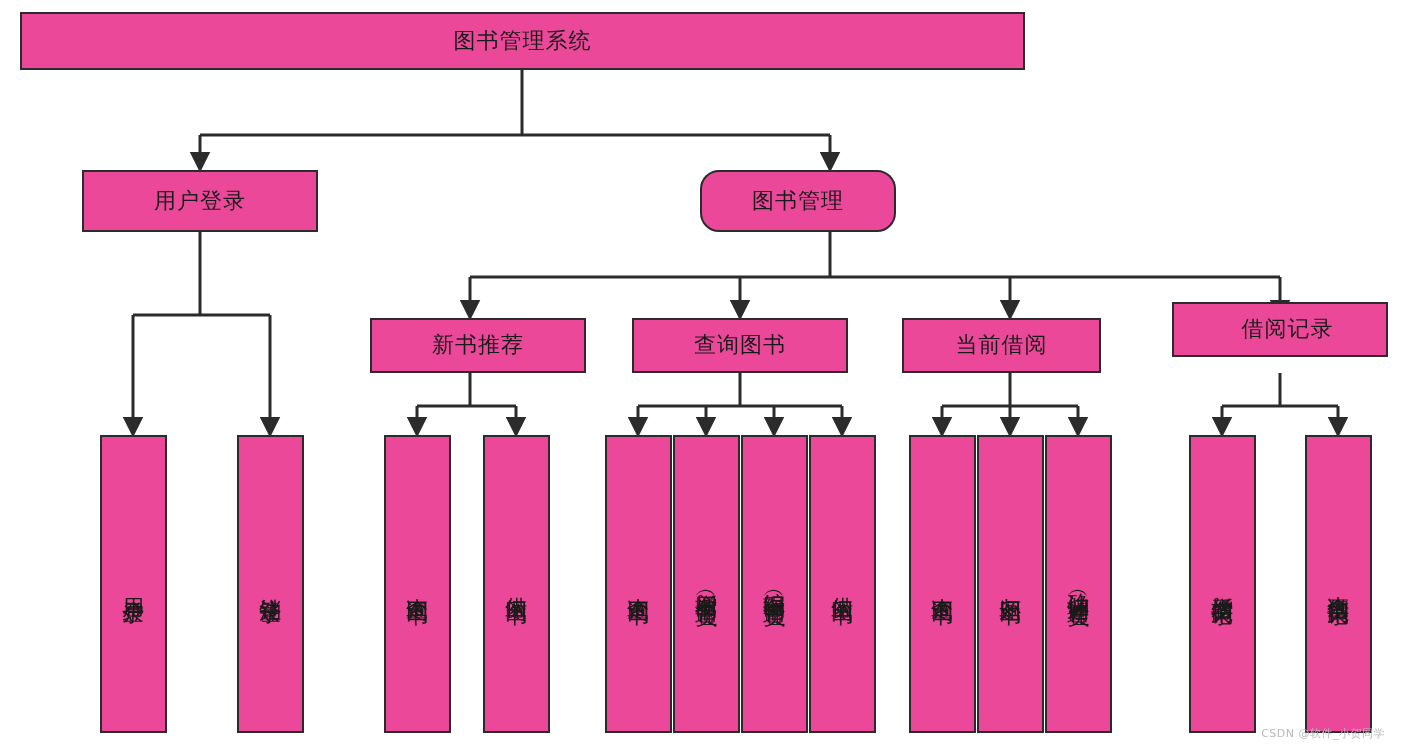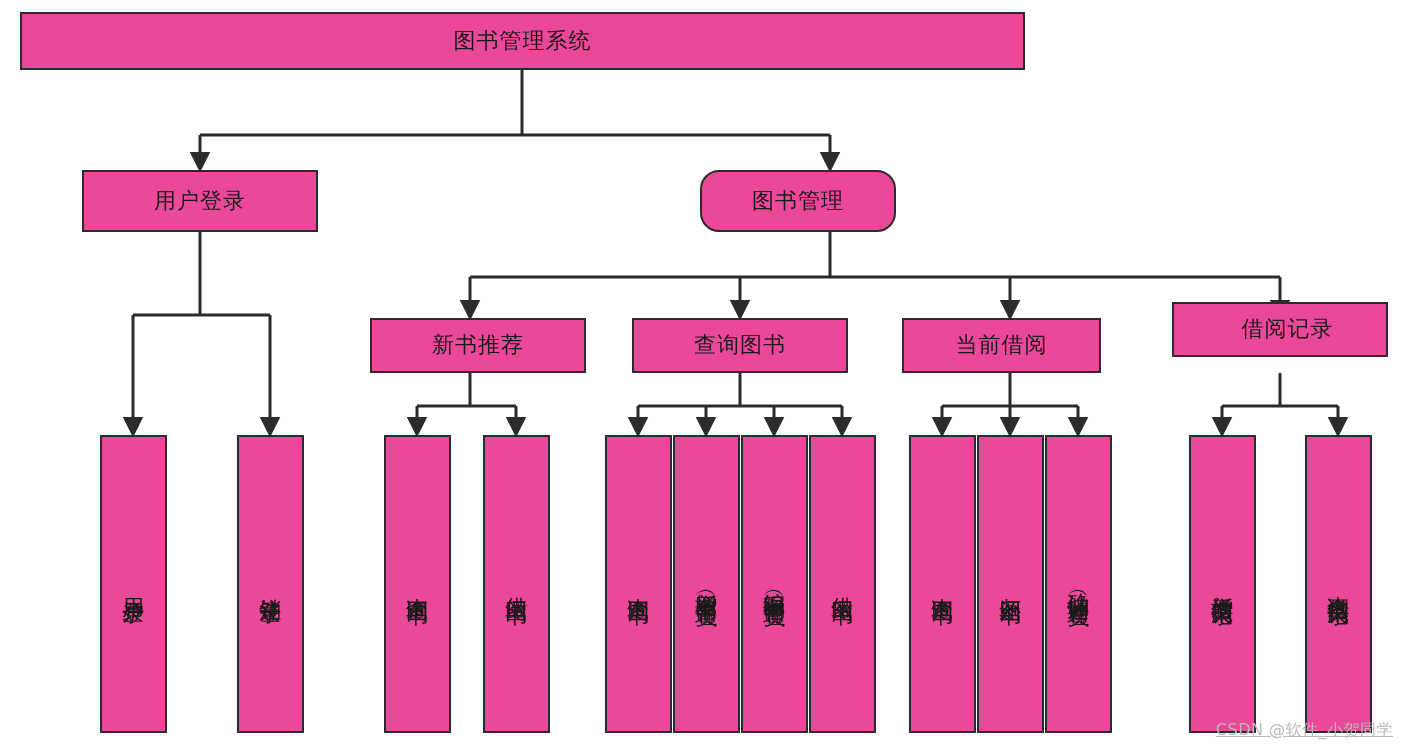--- a/index.html
+++ b/index.html
@@ -43,26 +43,25 @@
     text-orientation:upright;
     display:block;
     white-space:nowrap;
   }
   svg.edges{
     position:absolute;left:0;top:0;width:1405px;height:747px;
     pointer-events:none;
   }
   .watermark{
     position:absolute;
-    right:12px;bottom:6px;
-    font-size:16px;
+    right:20px;bottom:6px;
+    font-size:11px;
     color:#b9b9b9;
     letter-spacing:0.5px;
     white-space:nowrap;
-    text-decoration:underline;
   }
 </style>
 </head>
 <body>
 
 <div id="diagram">
 
   <svg class="edges" viewBox="0 0 1405 747" preserveAspectRatio="none" aria-hidden="true">
     <defs>
       <marker id="arrow" viewBox="0 0 12 12" refX="6" refY="6" markerWidth="7" markerHeight="7" orient="auto-start-reverse">

